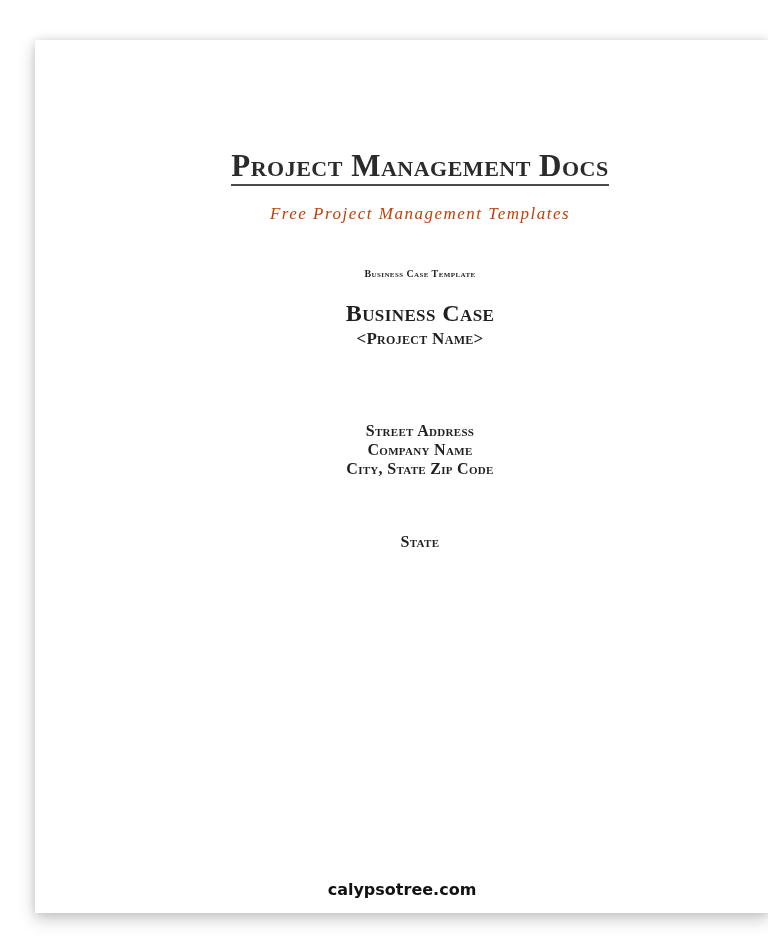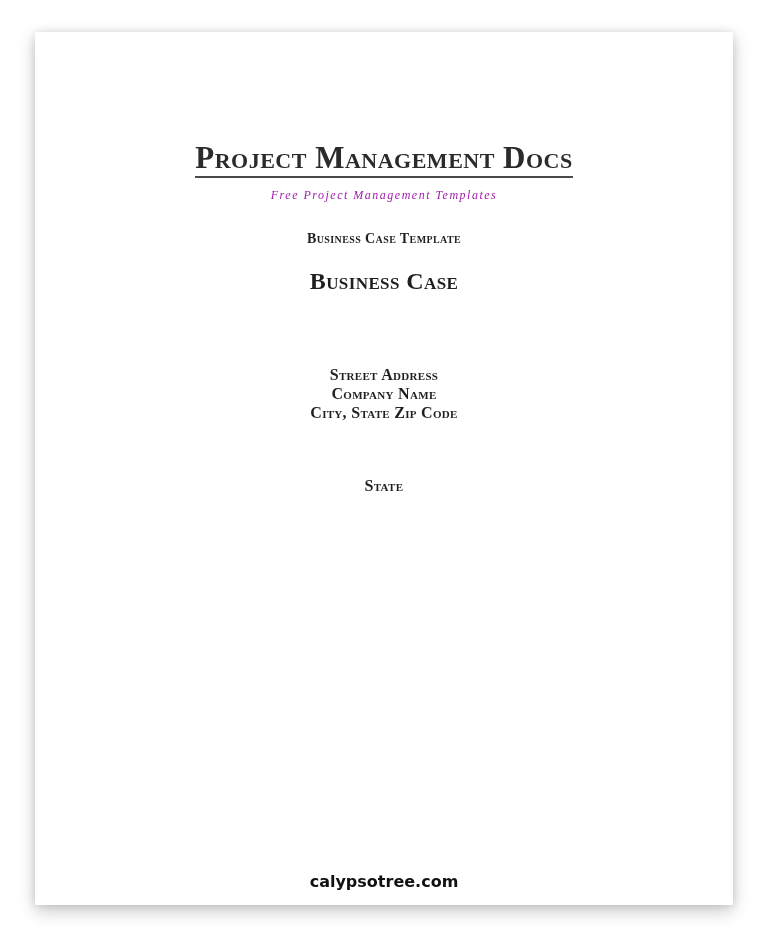--- a/index.html
+++ b/index.html
@@ -13,52 +13,53 @@
   }
   .canvas {
     position: relative;
     width: 768px;
     height: 942px;
     background: #ffffff;
   }
   .paper {
     position: absolute;
     left: 35px;
-    top: 32px;
+    top: 40px;
     width: 698px;
     height: 873px;
     background: #ffffff;
     box-shadow: 0 6px 16px rgba(0,0,0,0.22), 0 0 8px rgba(0,0,0,0.10);
     text-align: center;
     color: #1f1f1f;
+    padding-left: 36px;
   }
   .logo-block {
     padding-top: 110px;
   }
   .logo-title {
     display: inline-block;
     font-size: 31px;
     font-weight: bold;
     font-variant: small-caps;
     letter-spacing: 0.5px;
     color: #2b2b2b;
     border-bottom: 2px solid #4a4a4a;
     padding-bottom: 1px;
     line-height: 1.05;
   }
   .logo-subtitle {
-    margin-top: 10px;
-    font-size: 12px;
+    margin-top: 18px;
+    font-size: 17px;
     font-style: italic;
     letter-spacing: 1.5px;
-    color: #a21caf;
+    color: #c2410c;
   }
   .template-label {
-    margin-top: 28px;
-    font-size: 14px;
+    margin-top: 44px;
+    font-size: 10px;
     font-weight: bold;
     font-variant: small-caps;
     letter-spacing: 0.4px;
   }
   .doc-title {
     margin-top: 22px;
     font-size: 24px;
     font-weight: bold;
     font-variant: small-caps;
     letter-spacing: 0.4px;
@@ -106,20 +107,21 @@
 
     <div class="logo-block">
       <div class="logo-title">Project Management Docs</div>
       <div class="logo-subtitle">Free Project Management Templates</div>
     </div>
 
     <div class="template-label">Business Case Template</div>
 
     <div class="doc-title">Business Case</div>
 
+    <div class="project-name">&lt;Project Name&gt;</div>
 
     <div class="company-block">
       <div>Street Address</div>
       <div>Company Name</div>
       <div>City, State Zip Code</div>
     </div>
 
     <div class="date-label">State</div>
 
     <div class="footer">calypsotree.com</div>

